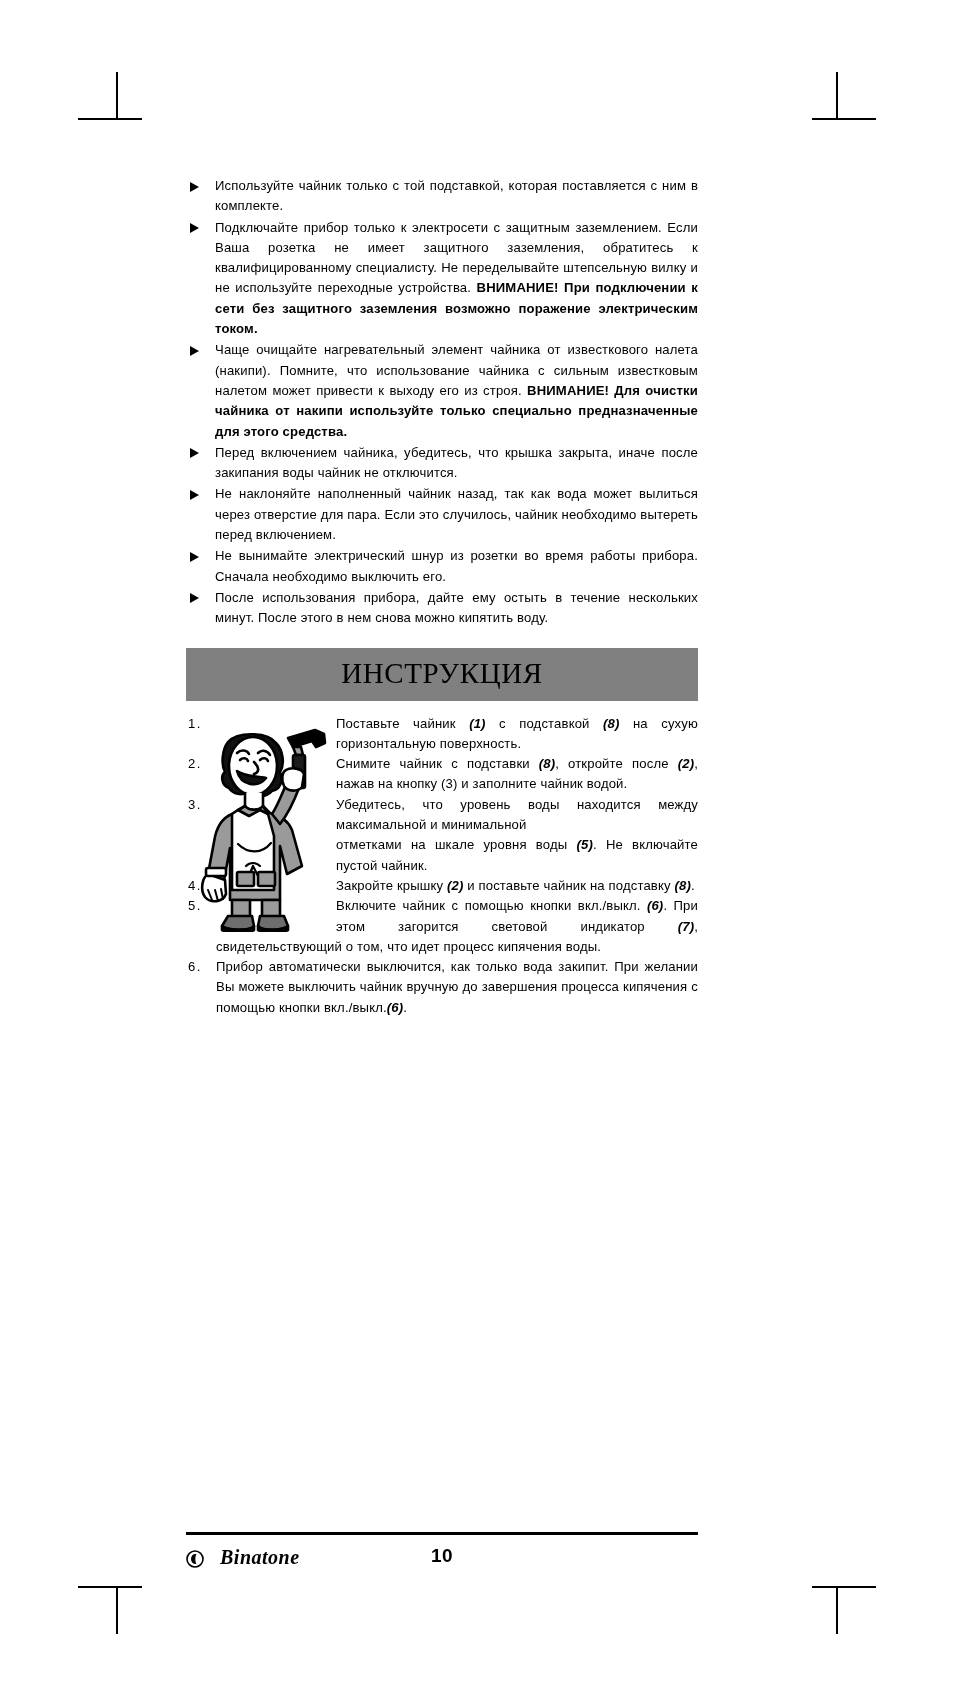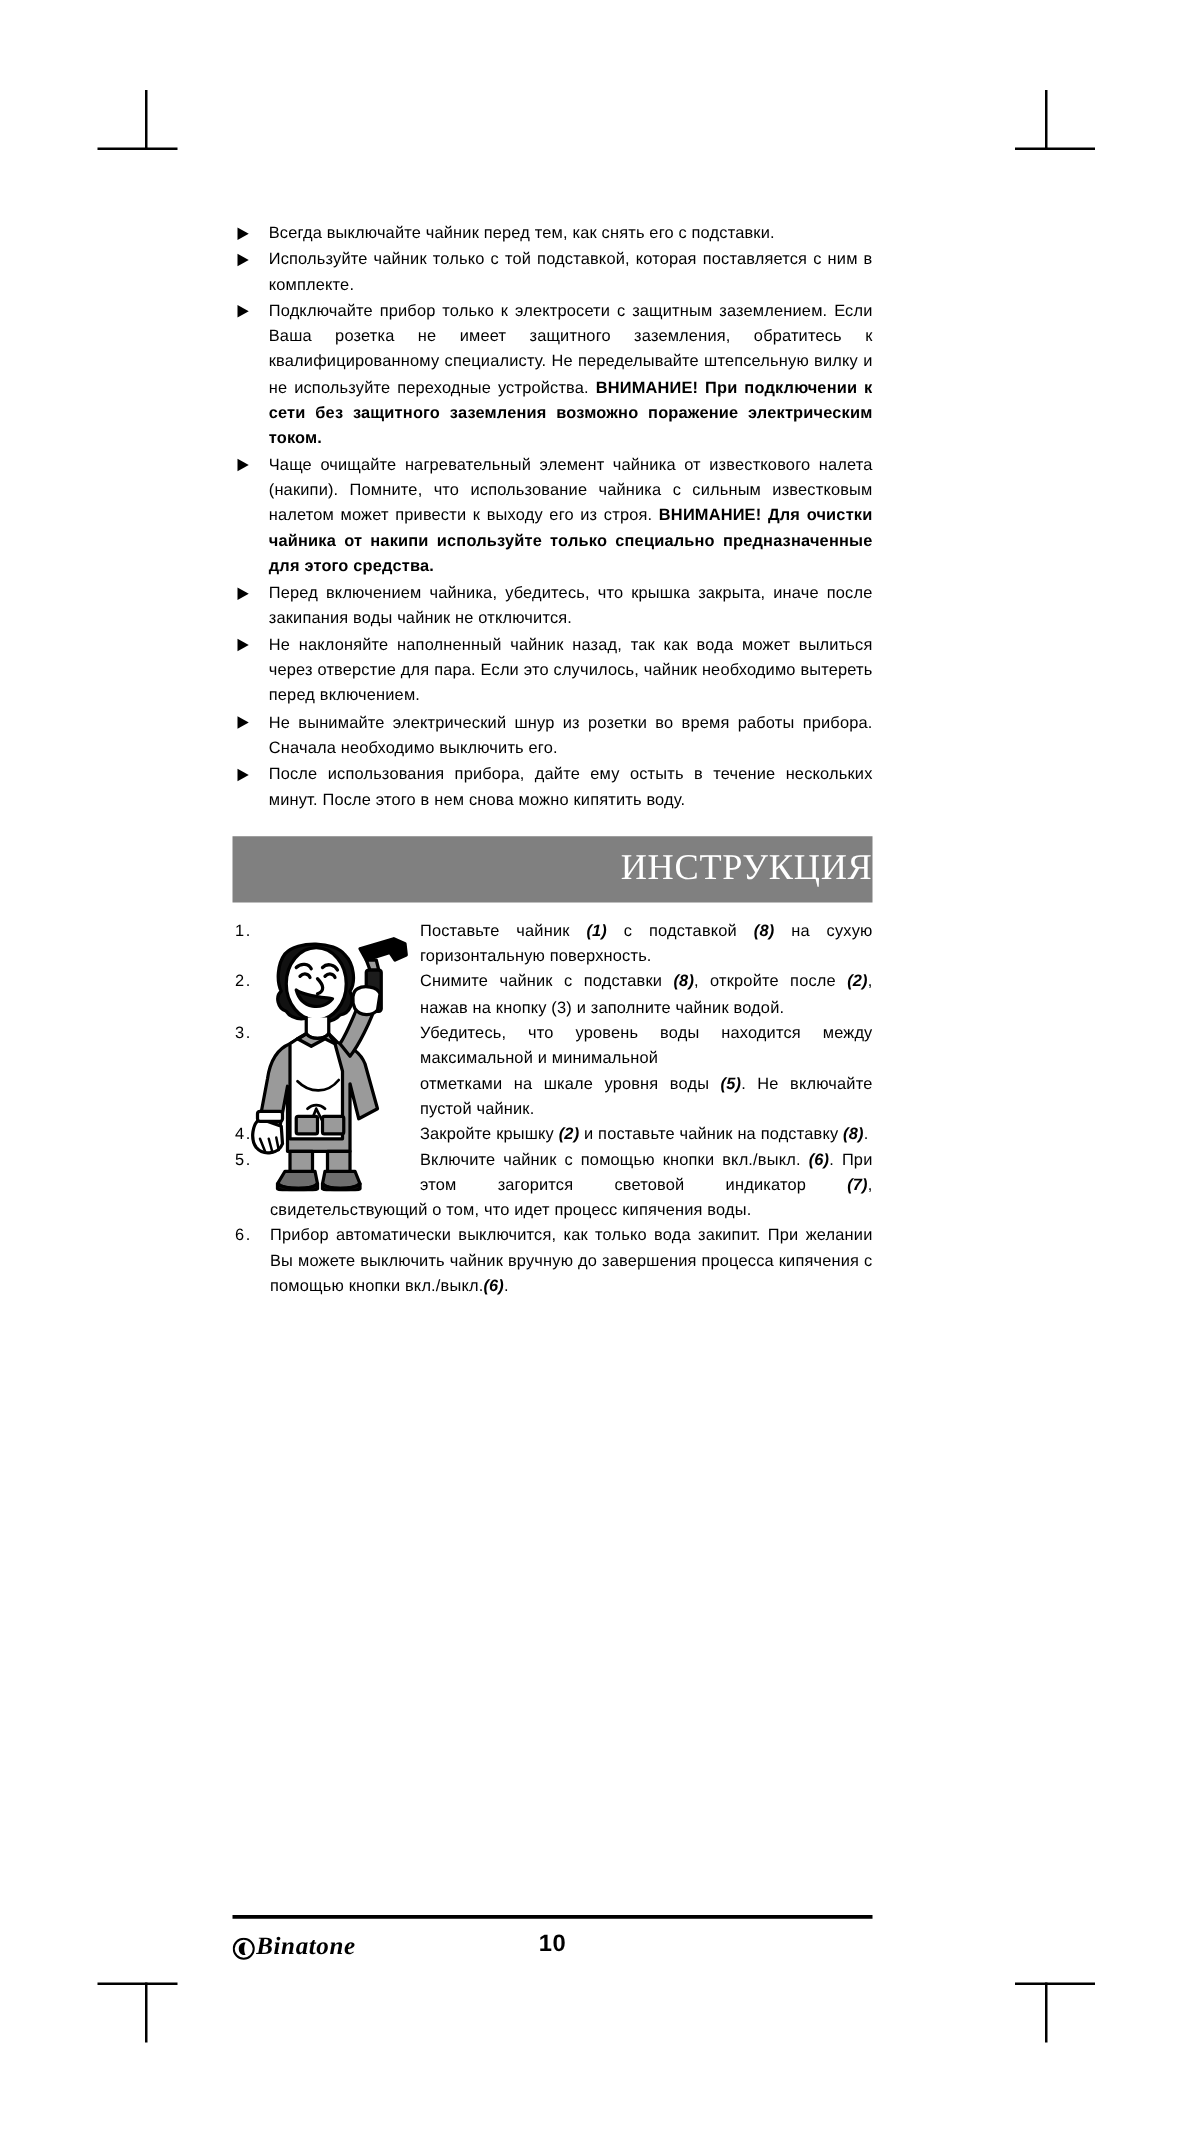--- a/index.html
+++ b/index.html
@@ -62,22 +62,22 @@
     border-bottom: 5.5px solid transparent;
   }
   .bullets b {
     font-weight: bold;
   }
 
   
   .banner {
     margin-top: 19px;
     background: #808080;
-    color: #ffffff;
-    text-align: right;
+    color: #000000;
+    text-align: center;
     font-family: "Liberation Serif", serif;
     font-size: 29px;
     line-height: 35px;
     padding: 8px 0 10px 0;
     letter-spacing: 0.6px;
   }
   .banner div { white-space: nowrap; }
 
   
   .instr {
@@ -143,21 +143,21 @@
   .footer .row {
     position: relative;
     height: 40px;
   }
   .logo {
     position: absolute;
     left: 0px;
     top: 11px;
     display: flex;
     align-items: center;
-    gap: 3px;
+    gap: 18px;
   }
   .logo .mark {
     width: 16px;
     height: 16px;
     position: relative;
   }
   .pagenum {
     position: absolute;
     left: 0;
     right: 0;
@@ -184,23 +184,20 @@
   <i class="v" style="left:38px;top:0;height:48px;"></i>
 </div>
 <div class="crop" style="left:812px;top:1586px;width:64px;height:48px;">
   <i class="h" style="left:0;top:0;width:64px;"></i>
   <i class="v" style="left:24px;top:0;height:48px;"></i>
 </div>
 
 <div class="page">
 
   <ul class="bullets">
-    <li>
-      <span class="tri"></span><span>Всегда выключайте чайник перед тем, как снять его с подставки.</span>
-    </li>
     <li>
       <span class="tri"></span><span>Используйте чайник только с той подставкой, которая поставляется с ним в комплекте.</span>
     </li>
     <li>
       <span class="tri"></span><span>Подключайте прибор только к электросети с защитным заземлением. Если Ваша розетка не имеет защитного заземления, обратитесь к квалифицированному специалисту. Не переделывайте штепсельную вилку и не используйте переходные устройства. </span><b>ВНИМАНИЕ! При подключении к сети без защитного заземления возможно поражение электрическим током.</b>
     </li>
     <li>
       <span class="tri"></span><span>Чаще очищайте нагревательный элемент чайника от известкового налета (накипи). Помните, что использование чайника с сильным известковым налетом может привести к выходу его из строя. </span><b>ВНИМАНИЕ! Для очистки чайника от накипи используйте только специально предназначенные для этого средства.</b>
     </li>
     <li>

